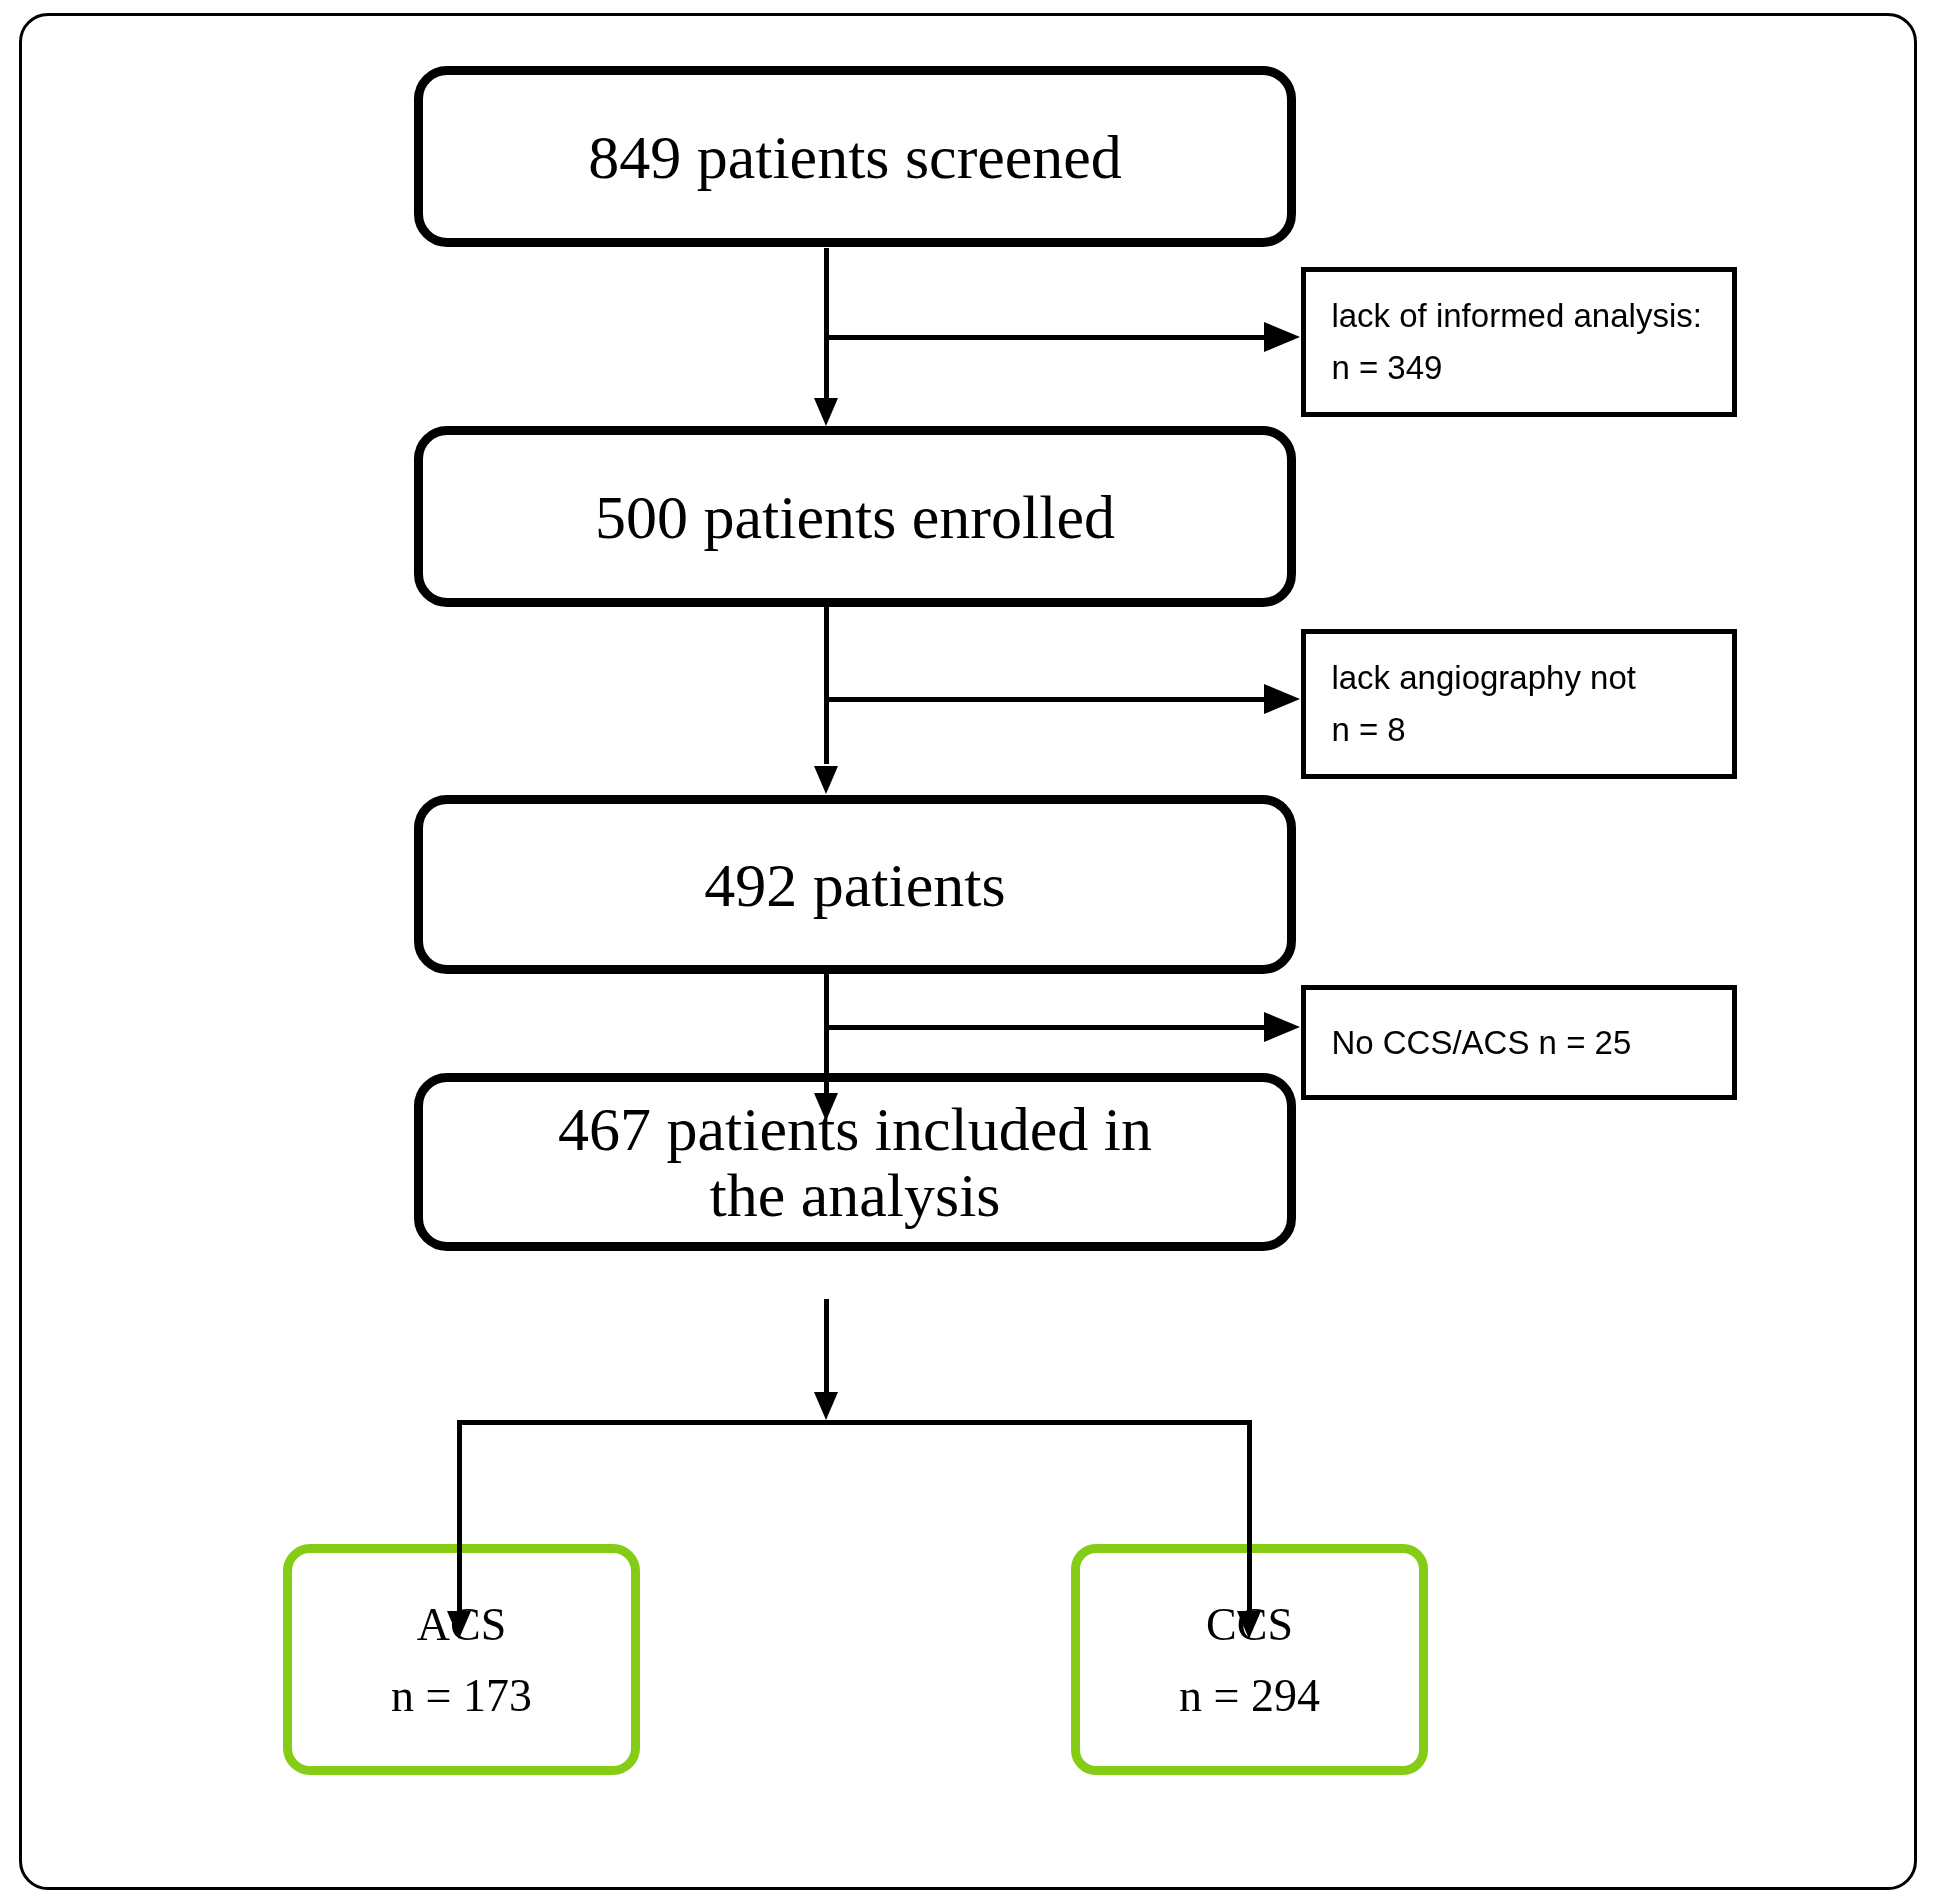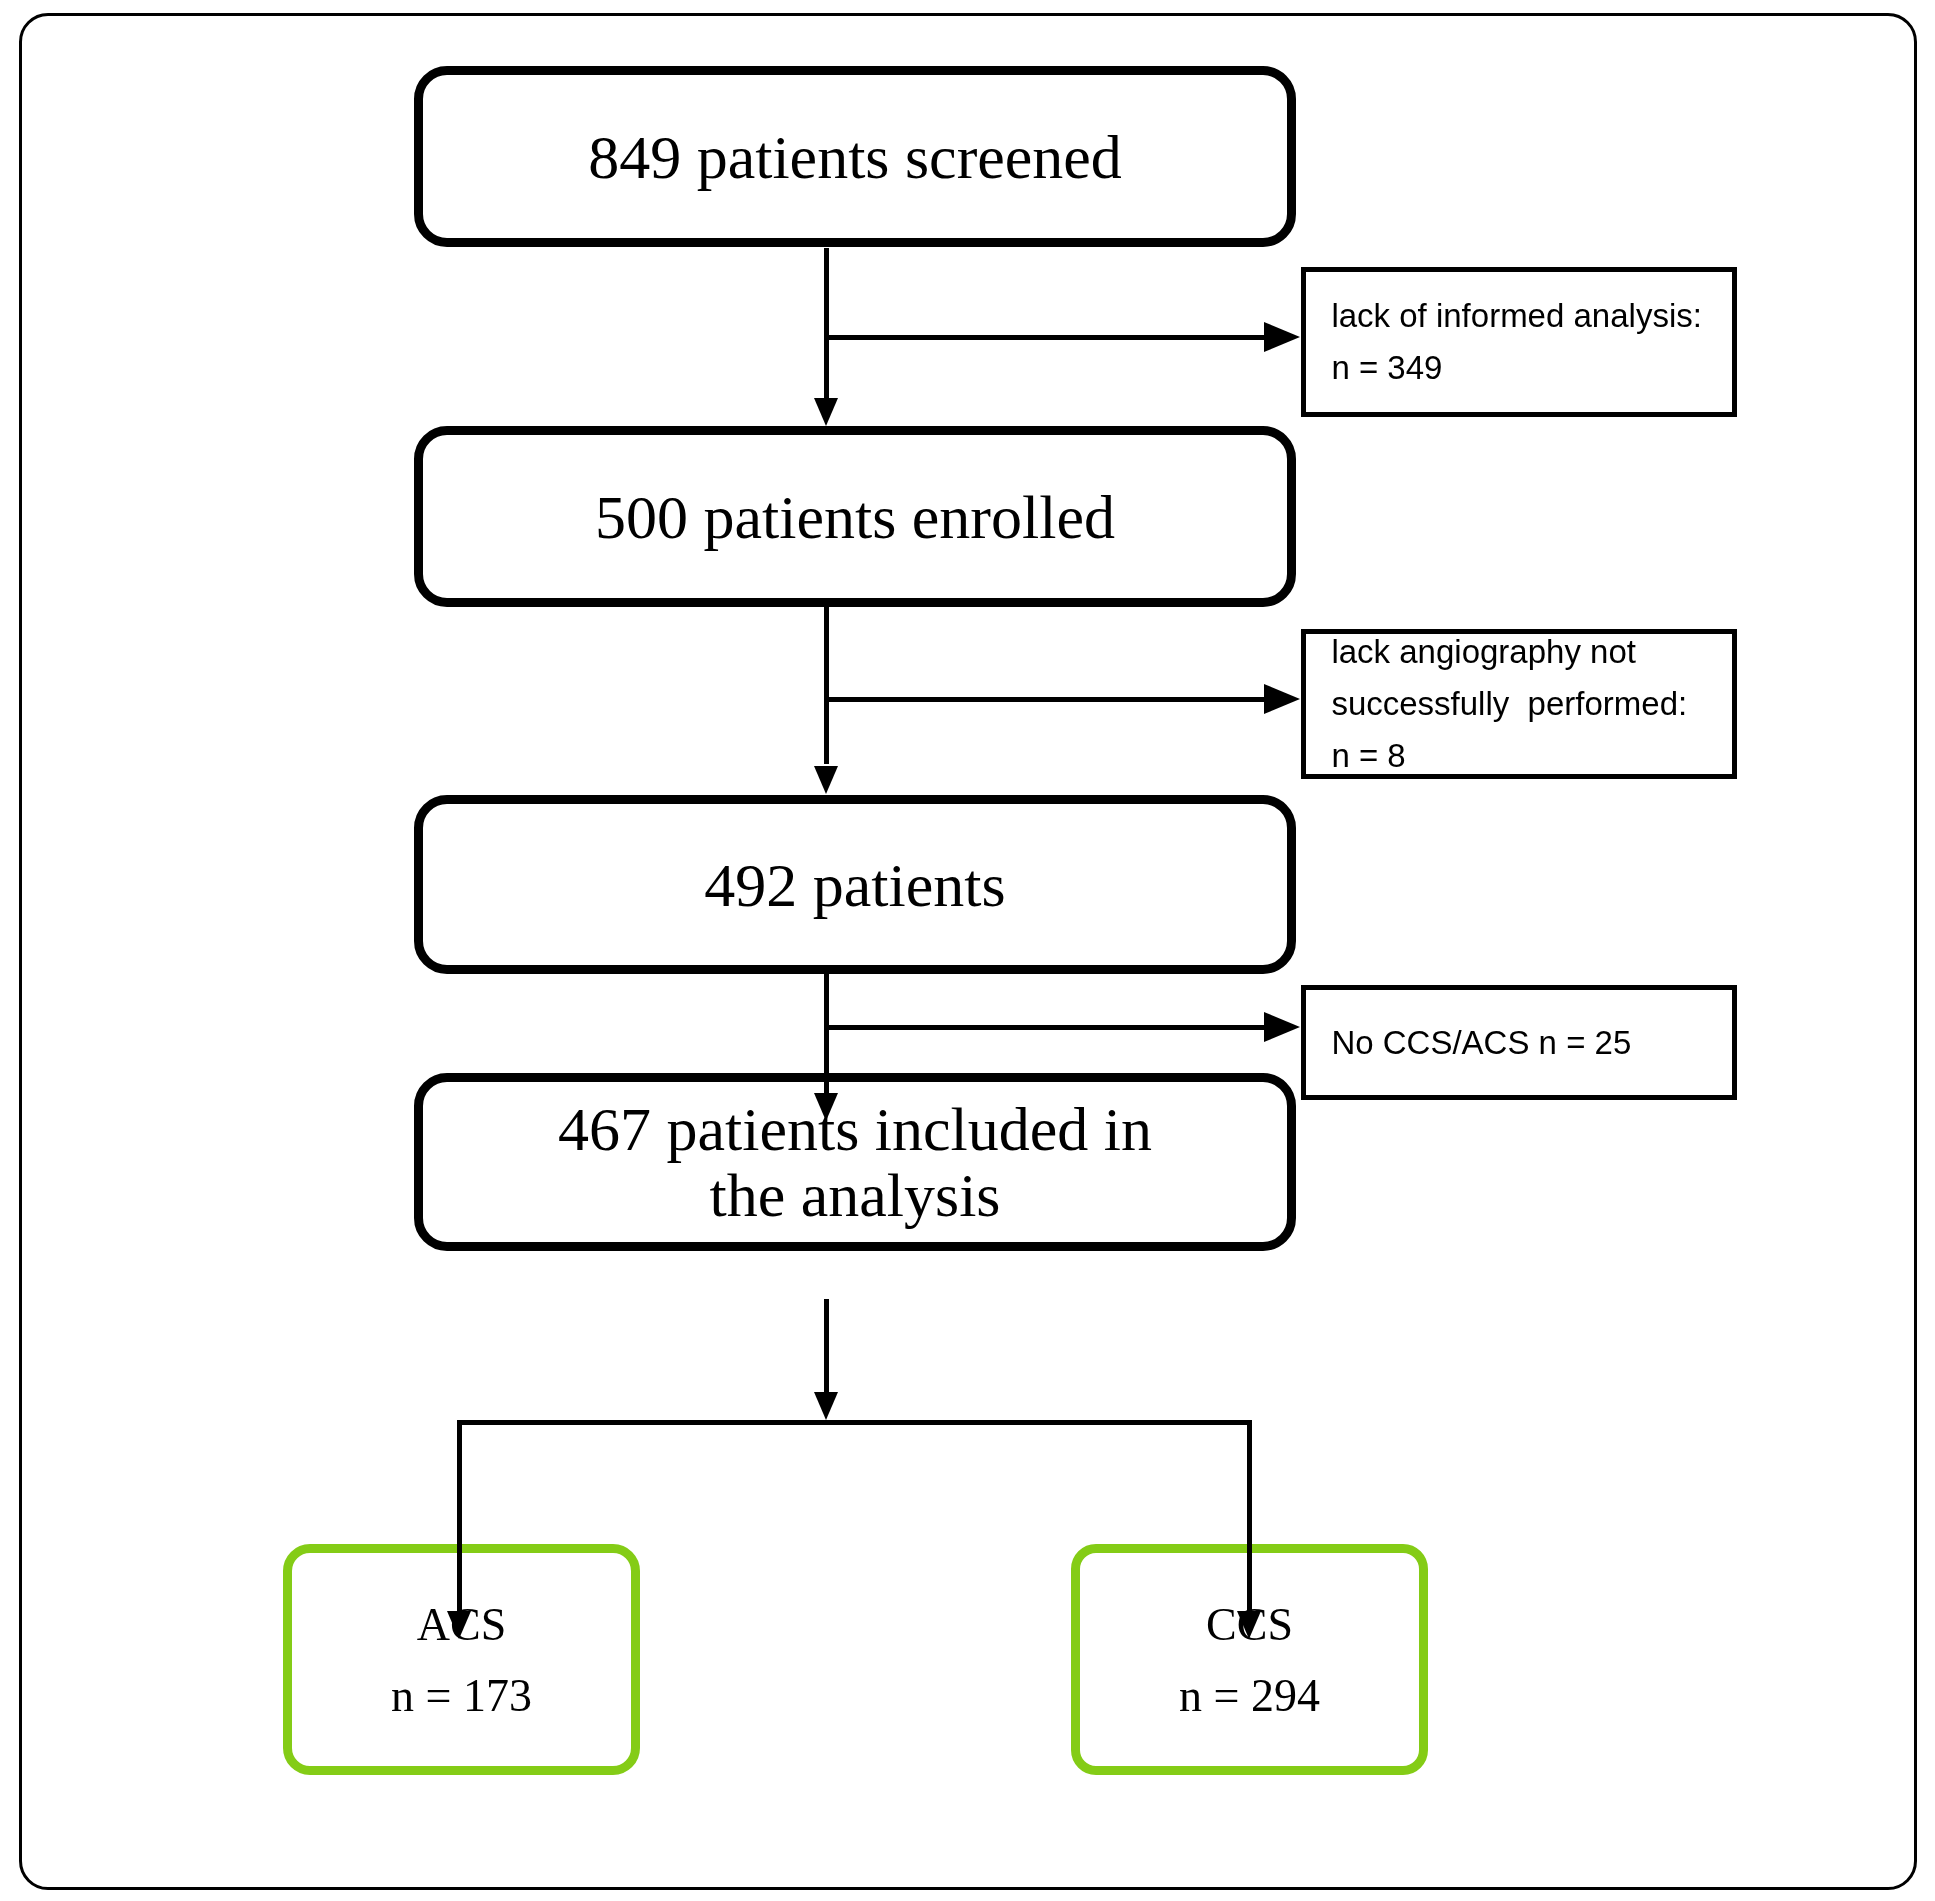--- a/index.html
+++ b/index.html
@@ -146,21 +146,20 @@
     <span>the analysis</span>
   </div>
 
   <div class="exclusion-box excl-1">
     <span class="excl-line">lack of informed analysis:</span>
     <span class="excl-line">n = 349</span>
   </div>
 
   <div class="exclusion-box excl-2">
     <span class="excl-line">lack angiography not</span>
-    <span class="excl-line">successfully  performed:</span>
     <span class="excl-line">n = 8</span>
   </div>
 
   <div class="exclusion-box excl-3">
     <span class="excl-line">No CCS/ACS n = 25</span>
   </div>
 
   <div class="outcome-box outcome-acs">
     <span>ACS</span>
     <span>n = 173</span>

